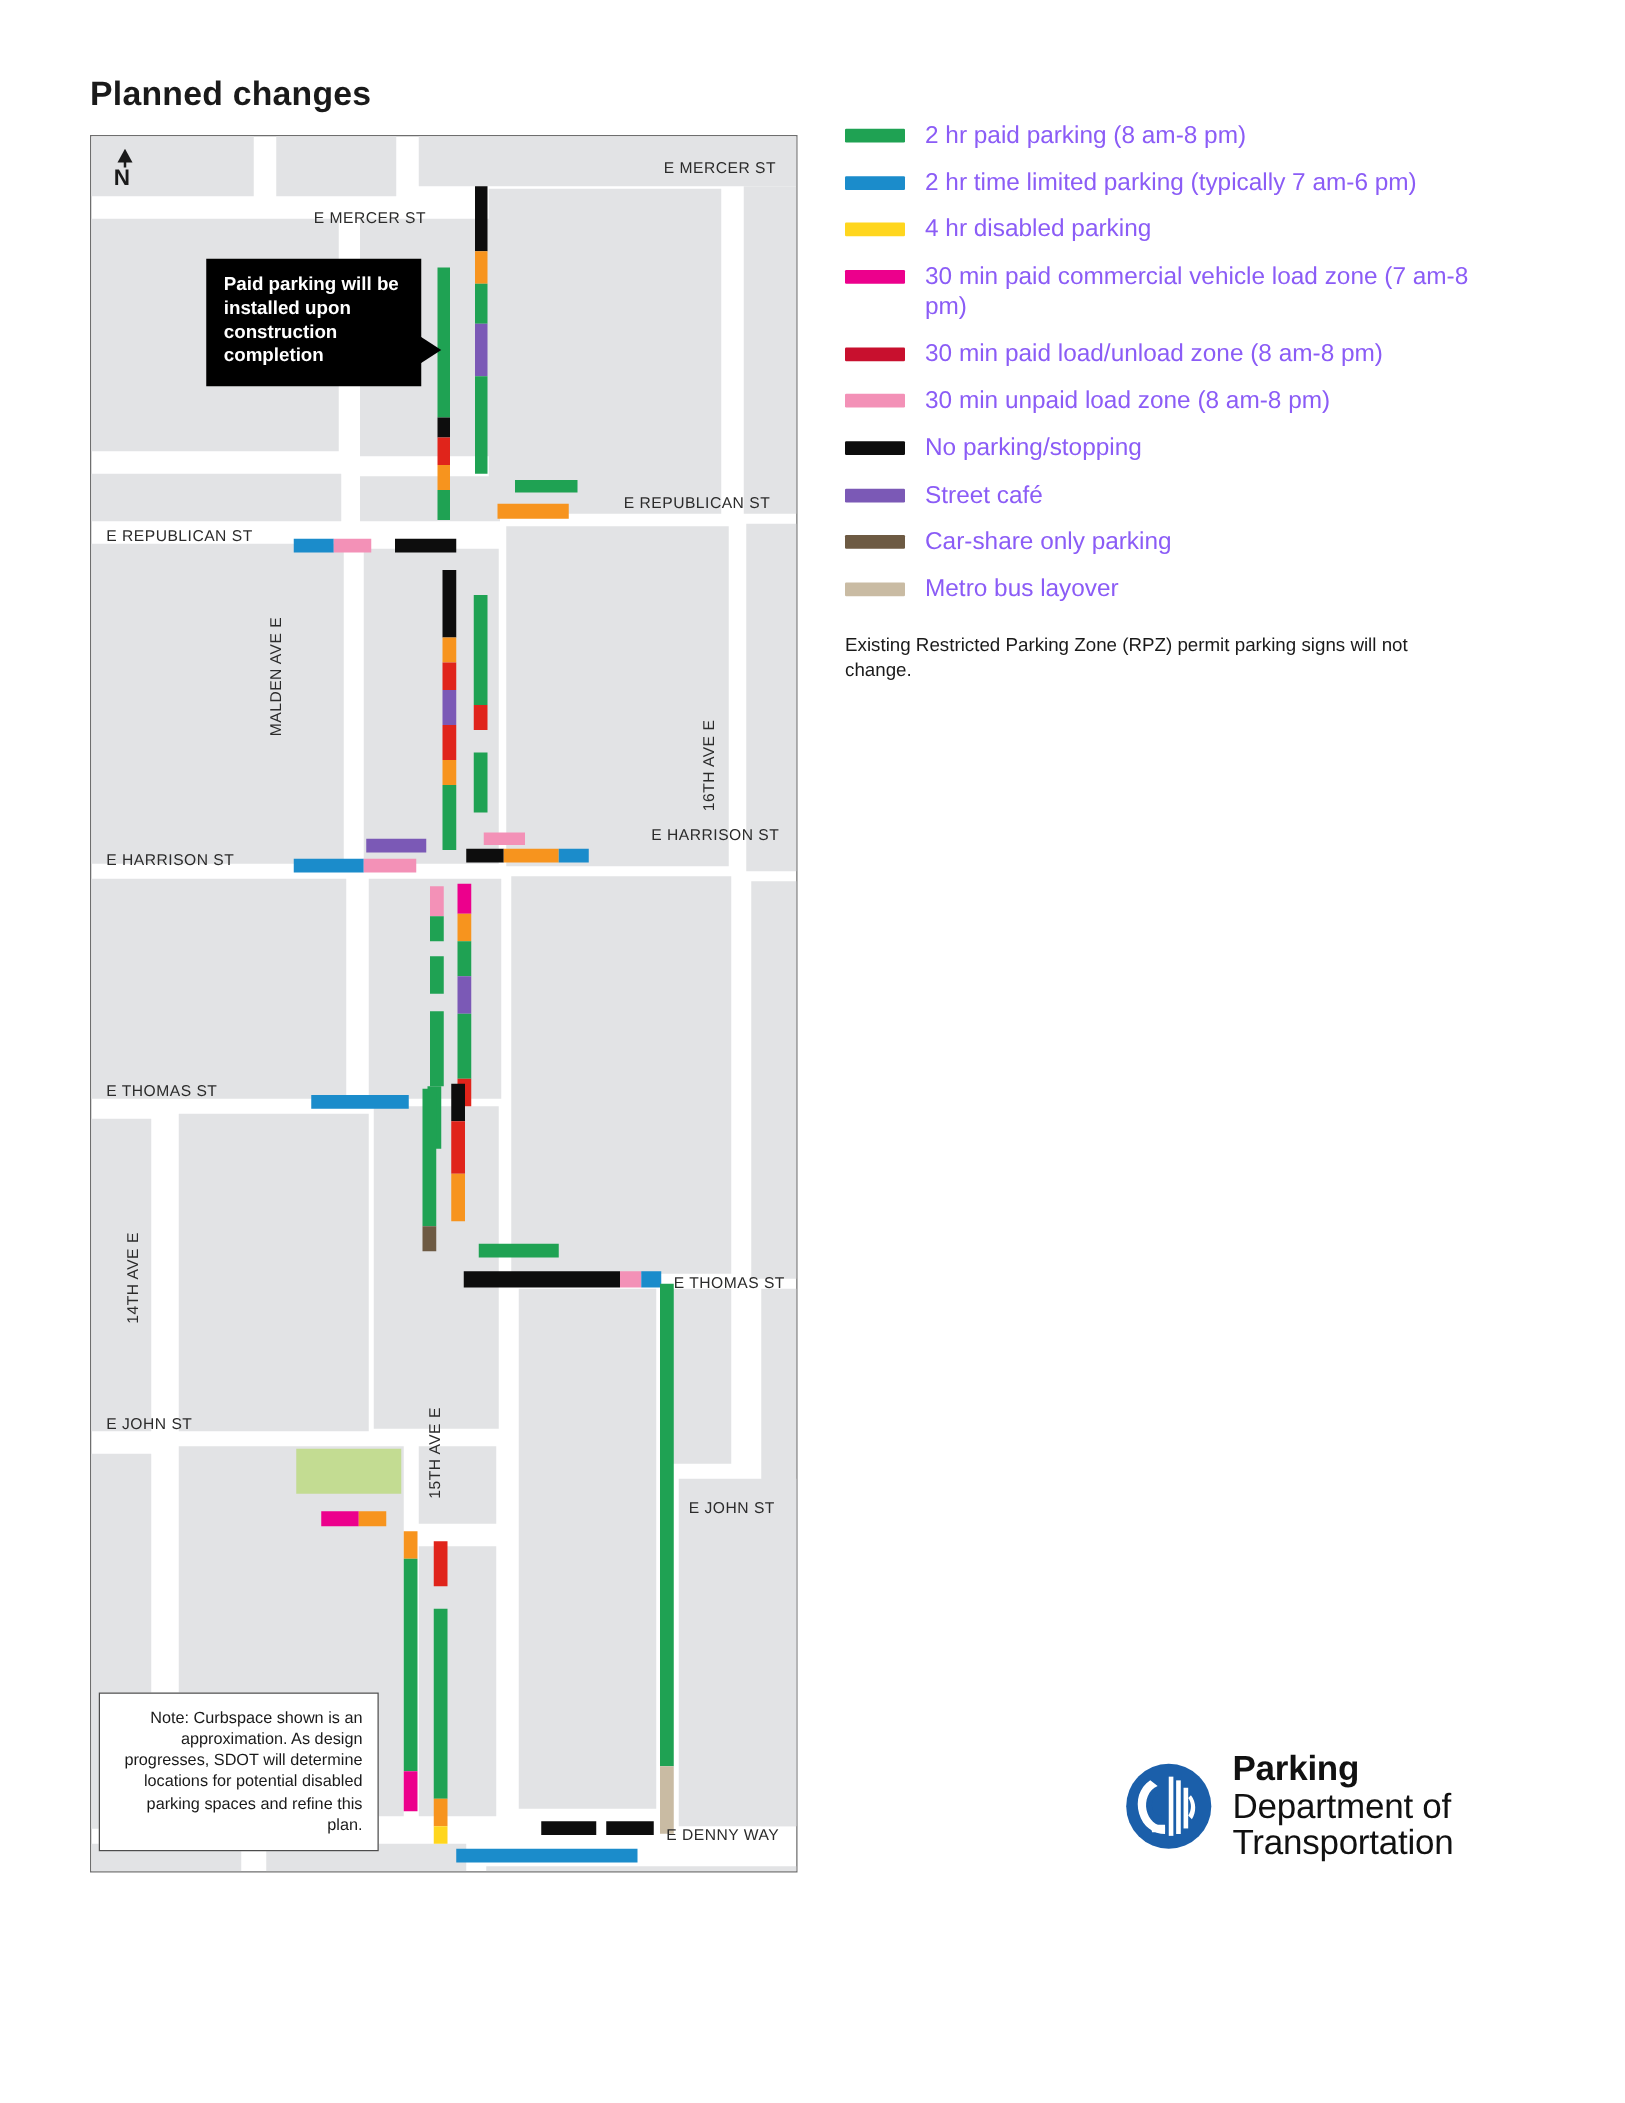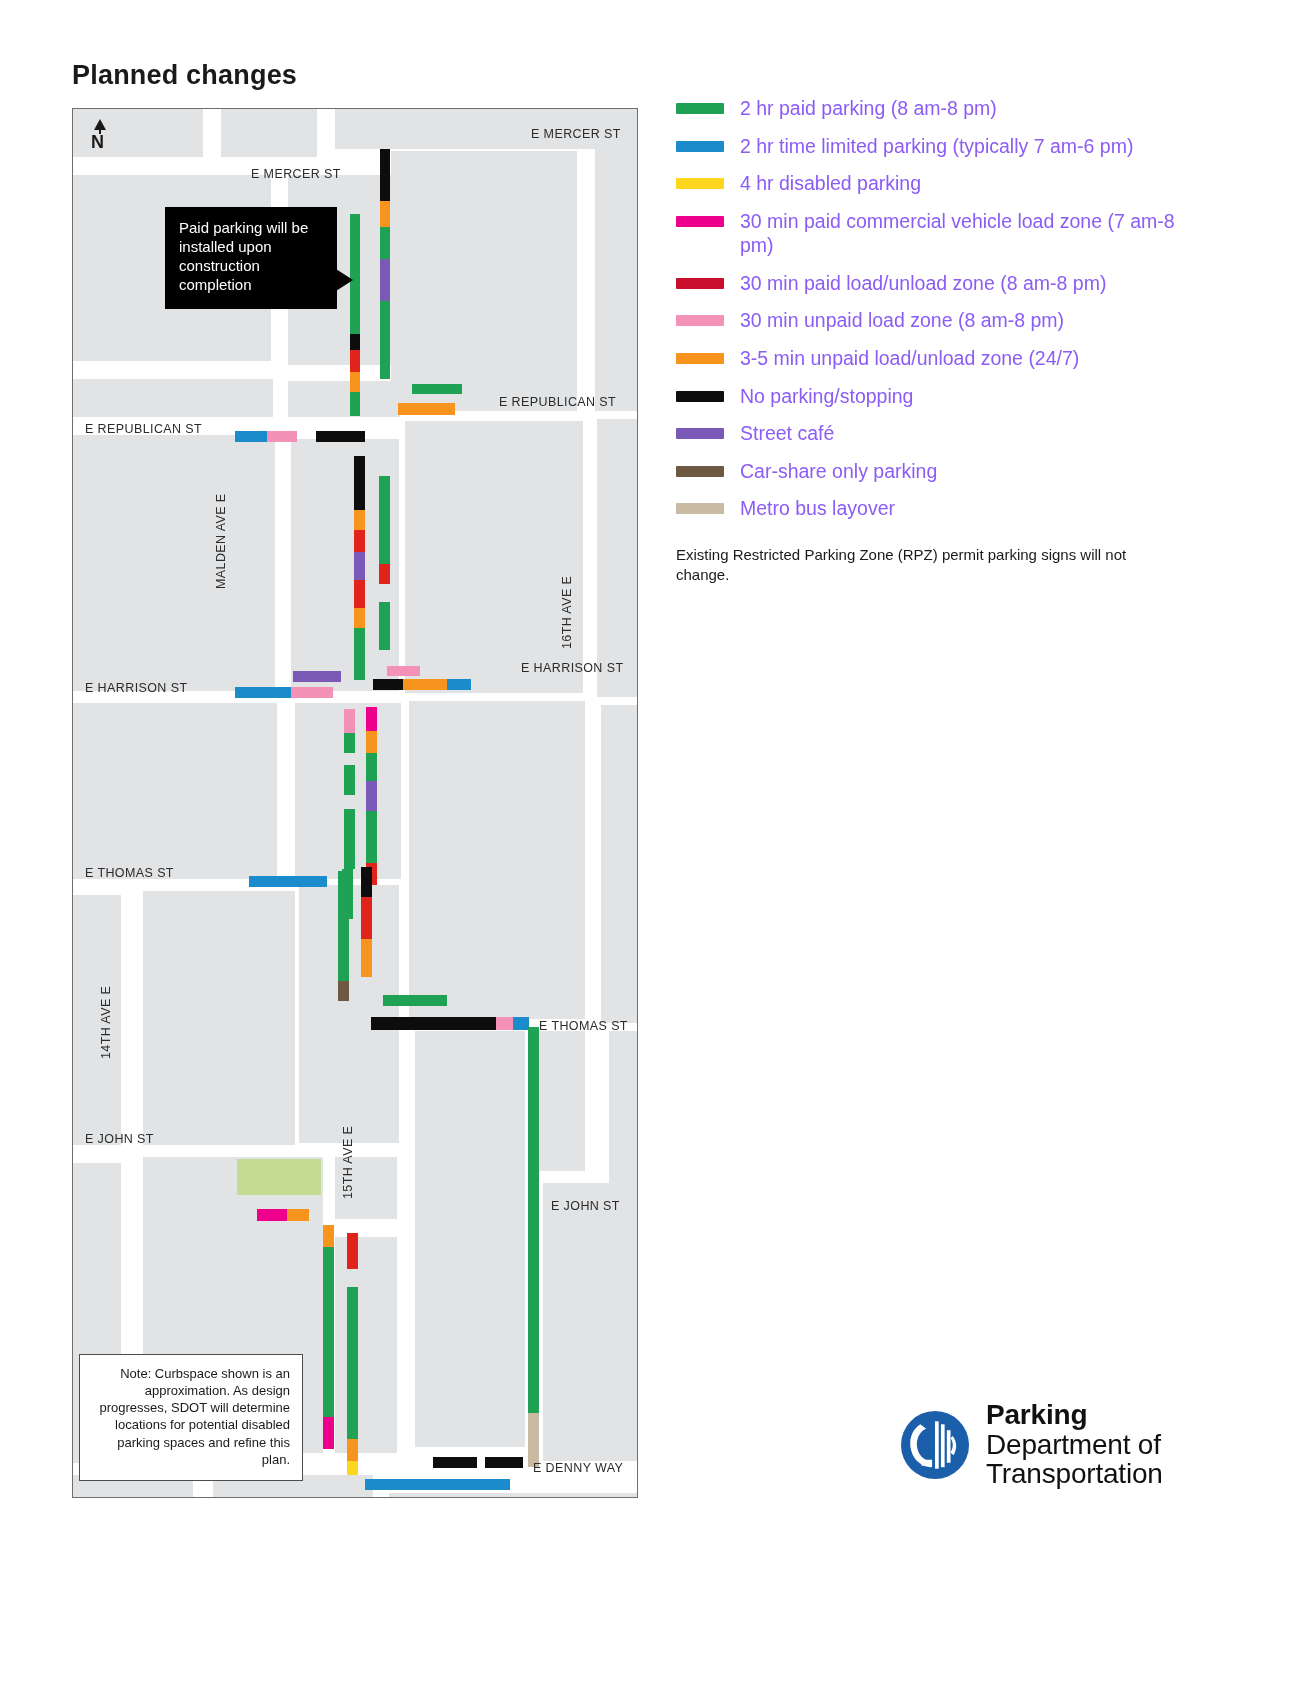--- a/index.html
+++ b/index.html
@@ -15,21 +15,21 @@
   .seg{position:absolute;border-radius:0;}
   .lbl{position:absolute;font-size:12.5px;letter-spacing:.4px;color:#2b2b2b;white-space:nowrap;}
   .lbl.vert{transform-origin:0 0;transform:rotate(-90deg);}
 
   .north{position:absolute;left:14px;top:10px;width:26px;height:40px;}
   .north .arrow{position:absolute;left:7px;top:0;width:0;height:0;border-left:6px solid transparent;border-right:6px solid transparent;border-bottom:11px solid #1a1a1a;}
   .north .stem{position:absolute;left:12px;top:10px;width:2px;height:5px;background:#1a1a1a;}
   .north .n{position:absolute;left:4px;top:13px;font-size:18px;font-weight:bold;color:#1a1a1a;font-family:"Liberation Sans",sans-serif;}
 
   .callout{position:absolute;left:92px;top:98px;width:172px;background:#000000;color:#ffffff;padding:12px 14px 14px 14px;
-           font-size:15px;font-weight:normal;line-height:1.26;box-sizing:border-box;}
+           font-size:15px;font-weight:bold;line-height:1.26;box-sizing:border-box;}
   .callout .tail{position:absolute;right:-16px;top:62px;width:0;height:0;border-top:11px solid transparent;border-bottom:11px solid transparent;border-left:17px solid #000000;}
 
   .note-box{position:absolute;left:6px;top:1245px;width:224px;background:#ffffff;border:1px solid #4d4d4d;
             padding:10px 12px 12px 12px;box-sizing:border-box;font-size:13px;line-height:1.32;color:#1a1a1a;text-align:right;}
 
   
   .legend{position:absolute;left:676px;top:96px;width:500px;}
   .leg-row{display:flex;align-items:flex-start;margin-bottom:13px;}
   .swatch{flex:0 0 auto;width:48px;height:11px;margin-top:7px;margin-right:16px;border-radius:1px;}
   .leg-text{font-size:19.5px;line-height:1.26;color:#8b5cf6;}
@@ -201,24 +201,20 @@
       </div>
       <div class="leg-row">
         <div class="swatch" style="background: rgb(200, 16, 46);"></div>
         <div class="leg-text">30 min paid load/unload zone (8 am-8 pm)</div>
       </div>
       <div class="leg-row">
         <div class="swatch" style="background: rgb(243, 145, 183);"></div>
         <div class="leg-text">30 min unpaid load zone (8 am-8 pm)</div>
       </div>
       <div class="leg-row">
-        <div class="swatch" style="background: rgb(247, 148, 30);"></div>
-        <div class="leg-text">3-5 min unpaid load/unload zone (24/7)</div>
-      </div>
-      <div class="leg-row">
         <div class="swatch" style="background: rgb(13, 13, 13);"></div>
         <div class="leg-text">No parking/stopping</div>
       </div>
       <div class="leg-row">
         <div class="swatch" style="background: rgb(123, 89, 182);"></div>
         <div class="leg-text">Street café</div>
       </div>
       <div class="leg-row">
         <div class="swatch" style="background: rgb(109, 90, 67);"></div>
         <div class="leg-text">Car-share only parking</div>

